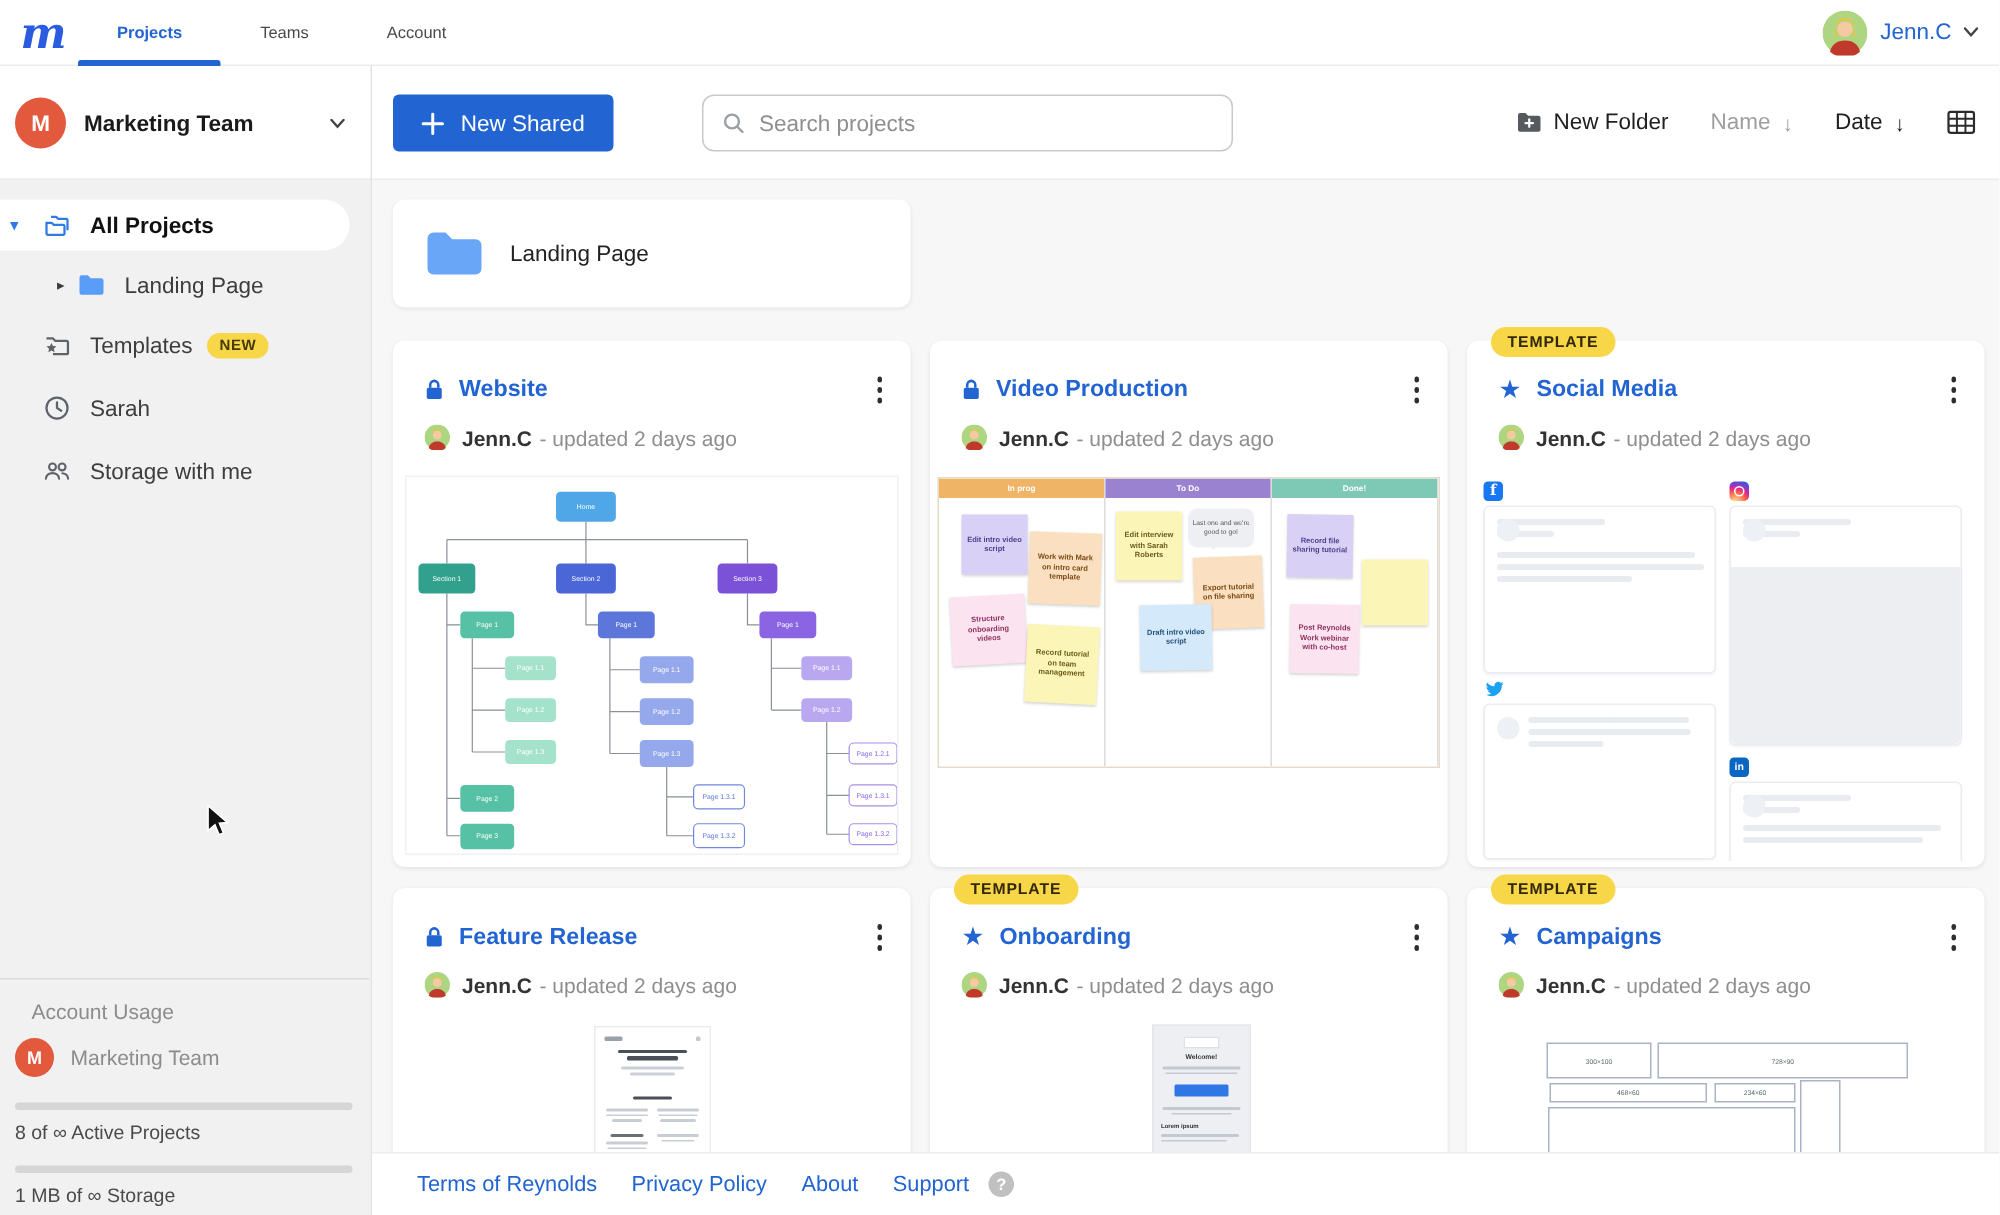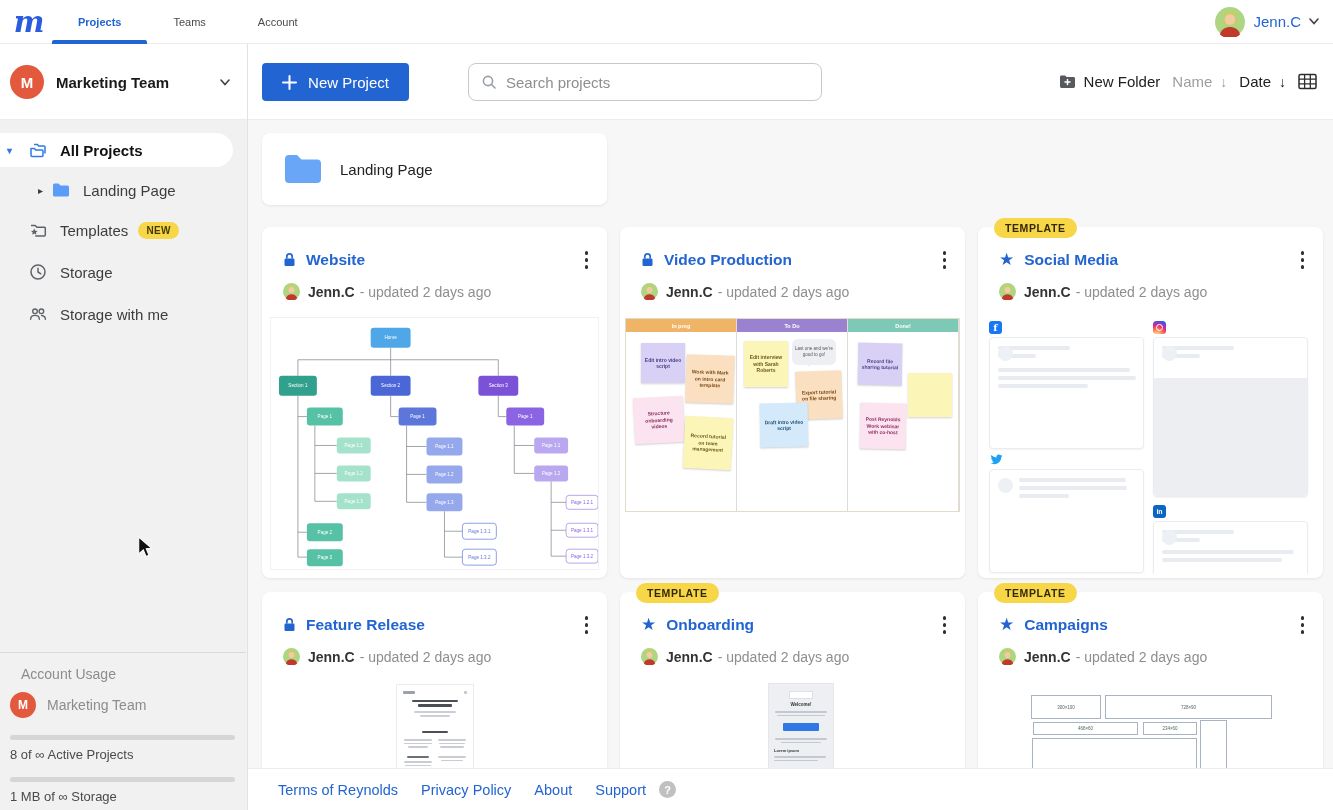--- a/index.html
+++ b/index.html
@@ -29,21 +29,21 @@
   .team-avatar { width:34px; height:34px; font-size:15px; }
   .team-name { margin-left:12px; font-size:15px; font-weight:700; color:#1a1a1a; }
   .team-select .chev { margin-left:auto; margin-right:8px; }
   .new-project-btn { position:absolute; left:262px; top:19px; width:147px; height:38px; background:#2264d1;
         border:none; border-radius:4px; color:#fff; font-size:15px; font-family:inherit;
         display:flex; align-items:center; justify-content:center; gap:11px; cursor:pointer; }
   .search { position:absolute; left:468px; top:19px; width:354px; height:38px; border:1px solid #c9c9c9;
         border-radius:8px; display:flex; align-items:center; padding:0 12px; background:#fff; }
   .search input { border:none; outline:none; flex:1; font-size:15px; font-family:inherit; color:#333; margin-left:9px; }
   .search input::placeholder { color:#8e8e8e; }
-  .header-tools { position:absolute; right:16px; top:0; height:100%; display:flex; align-items:center; gap:12px; }
+  .header-tools { position:absolute; right:16px; top:0; height:100%; display:flex; align-items:center; gap:28px; }
   .tool { display:flex; align-items:center; gap:8px; font-size:15px; cursor:pointer; }
   .tool.dark { color:#202020; font-weight:500; }
   .tool.gray { color:#9e9e9e; }
   .arrow-dn { font-size:14px; }
 
   
   .sidebar { position:absolute; left:0; top:120px; width:247px; bottom:0; background:#f1f1f2; }
   .vline { position:absolute; left:247px; top:44px; bottom:0; width:1px; background:#e2e2e2; z-index:8; }
   .side-list { padding-top:13px; }
   .side-item { position:relative; display:flex; align-items:center; height:34px; margin:0 14px 6px 0;
@@ -159,21 +159,21 @@
       <div class="avatar-m team-avatar">M</div>
       <span class="team-name">Marketing Team</span>
       <svg class="chev" viewBox="0 0 10 7">
         <path d="M1,1 L5,5.5 L9,1" fill="none" stroke="#444" stroke-width="1.6" stroke-linecap="round"></path>
       </svg>
     </div>
     <button class="new-project-btn">
       <svg width="15" height="15" viewBox="0 0 15 15">
         <path d="M7.5,1 V14 M1,7.5 H14" stroke="#fff" stroke-width="2" stroke-linecap="round"></path>
       </svg>
-      <span>New Project</span>
+      <span>New Shared</span>
     </button>
     <div class="search">
       <svg width="16" height="16" viewBox="0 0 16 16">
         <circle cx="7" cy="7" r="4.6" fill="none" stroke="#9aa0a6" stroke-width="1.6"></circle>
         <path d="M10.5,10.5 L14,14" stroke="#9aa0a6" stroke-width="1.6" stroke-linecap="round"></path>
       </svg>
       <input type="text" placeholder="Search projects" style="">
     </div>
     <div class="header-tools">
       <div class="tool dark">
@@ -221,21 +221,21 @@
           <path d="M6.3,8.6 L7.3,10.7 L9.6,10.9 L7.9,12.5 L8.4,14.8 L6.3,13.6 L4.2,14.8 L4.7,12.5 L3,10.9 L5.3,10.7 Z" fill="#5f6368"></path>
         </svg>
         <span>Templates</span>
         <span class="badge-new">NEW</span>
       </div>
       <div class="side-item gap">
         <svg class="icn" viewBox="0 0 20 20">
           <circle cx="10" cy="10" r="7" fill="none" stroke="#5f6368" stroke-width="1.5"></circle>
           <path d="M10,6.2 V10 L12.8,11.8" fill="none" stroke="#5f6368" stroke-width="1.5" stroke-linecap="round"></path>
         </svg>
-        <span>Storage</span>
+        <span>Sarah</span>
       </div>
       <div class="side-item gap">
         <svg class="icn" viewBox="0 0 20 20">
           <circle cx="7" cy="7.3" r="2.3" fill="none" stroke="#5f6368" stroke-width="1.4"></circle>
           <circle cx="13.4" cy="7.3" r="2.3" fill="none" stroke="#5f6368" stroke-width="1.4"></circle>
           <path d="M2.6,15.2 c0.1-2.4 2-3.8 4.4-3.8 s4.3,1.4 4.4,3.8" fill="none" stroke="#5f6368" stroke-width="1.4" stroke-linecap="round"></path>
           <path d="M13.6,11.5 c2.1,0.2 3.7,1.6 3.8,3.7" fill="none" stroke="#5f6368" stroke-width="1.4" stroke-linecap="round"></path>
         </svg>
         <span>Storage with me</span>
       </div>

